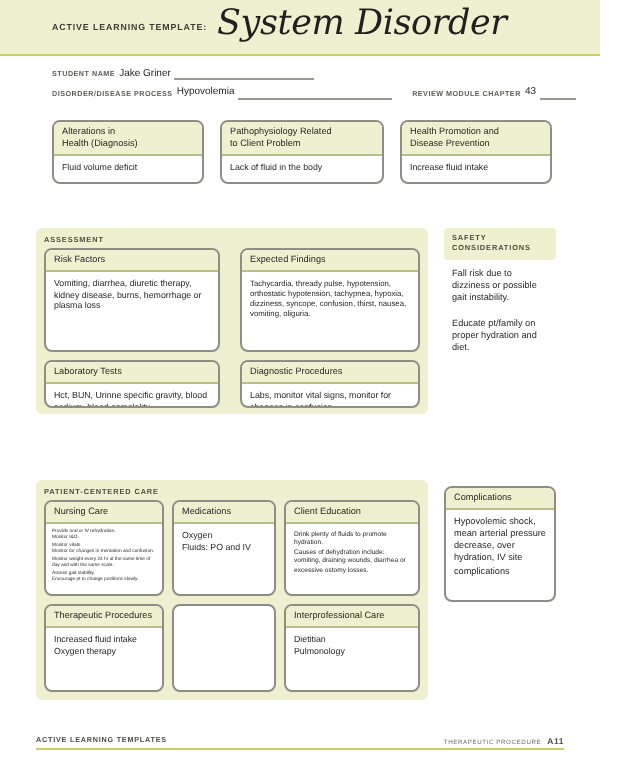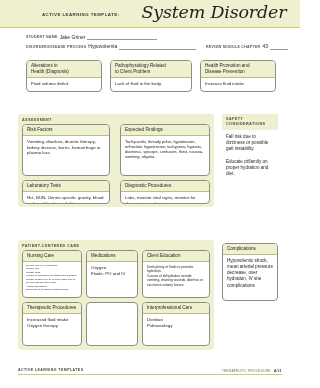--- a/index.html
+++ b/index.html
@@ -24,25 +24,25 @@
     background: #eef0cf;
   }
   .header-rule {
     position: absolute;
     left: 0; top: 27px;
     width: 300px; height: 1px;
     background: #c9ce6b;
   }
   .header-inner {
     position: absolute;
-    left: 42px; top: 4px;
+    left: 26px; top: 4px;
     width: 262px; height: 22px;
     display: flex;
     align-items: baseline;
-    gap: 22px;
+    gap: 5px;
   }
   .alt-label {
     font-size: 4.4px;
     letter-spacing: 0.45px;
     font-weight: bold;
     color: #3b3b34;
     text-transform: uppercase;
     white-space: nowrap;
     position: relative;
     top: -2px;

